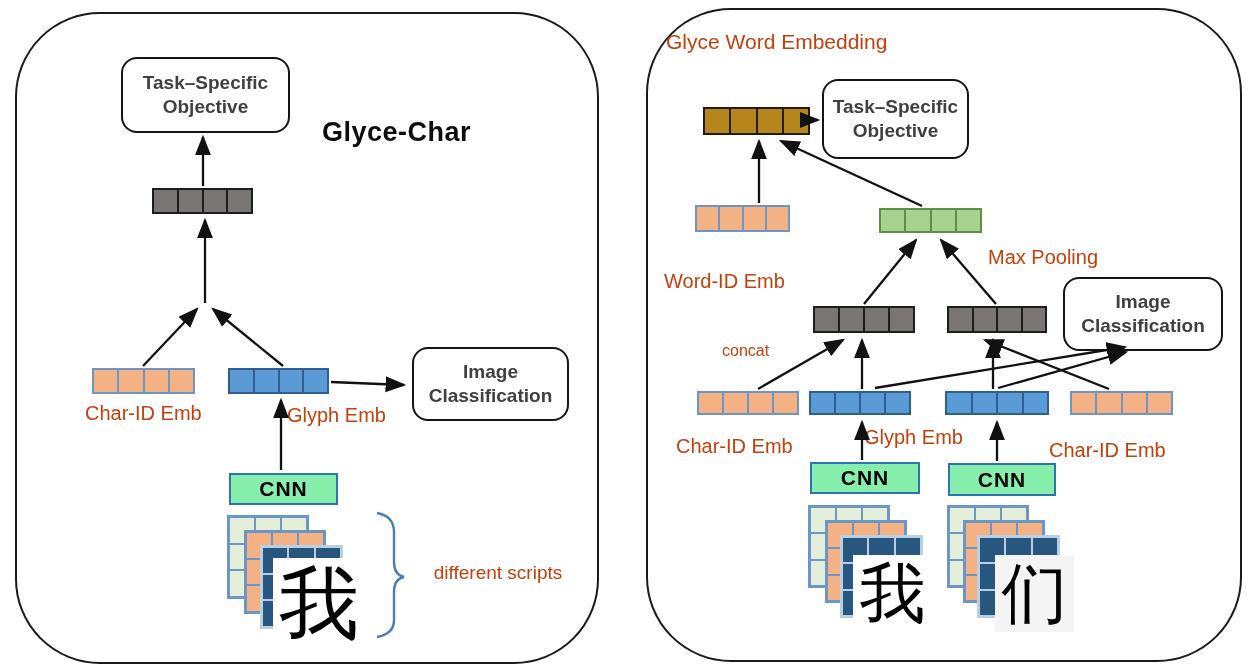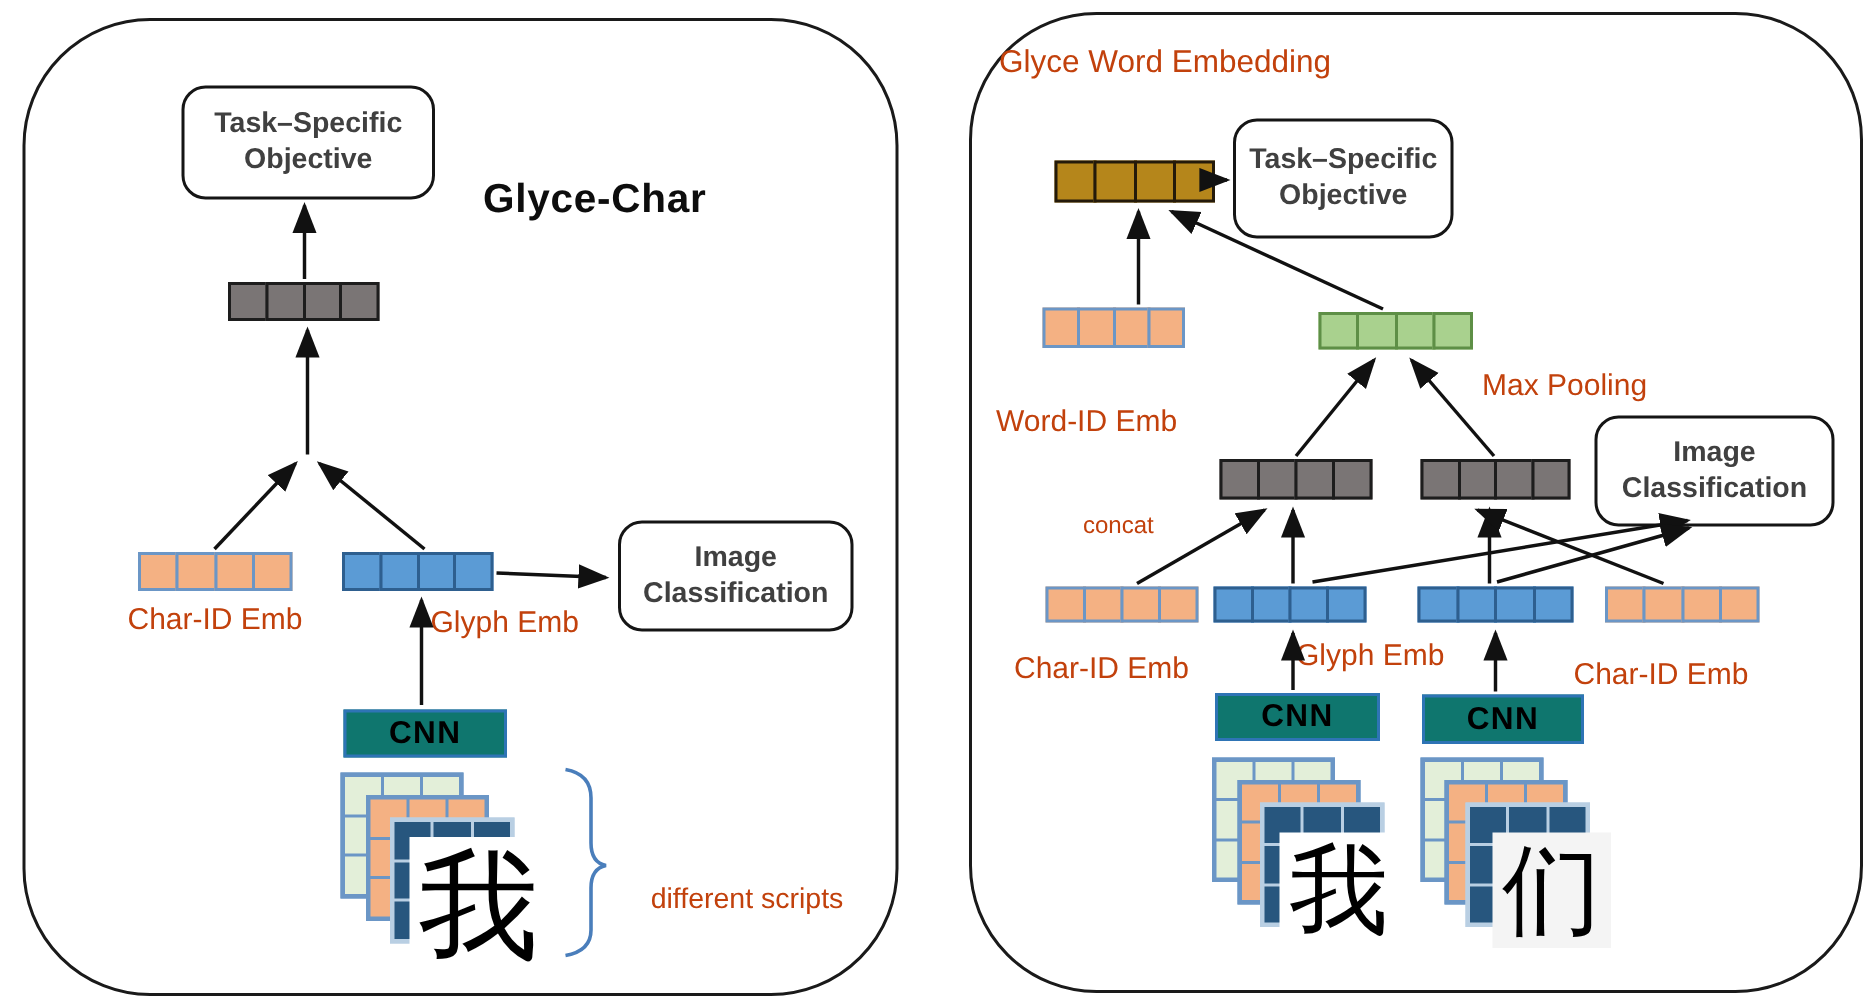--- a/index.html
+++ b/index.html
@@ -12,21 +12,21 @@
     border-radius:85px; background:#fff;
   }
   .lbl{position:absolute; font-weight:normal; white-space:nowrap; color:#c2410c;}
   .title{position:absolute; font-weight:bold; font-size:27px; letter-spacing:.5px; color:#0d0d0d;margin-top:35px;}
   .rbox{
     position:absolute; border:2px solid #151515; border-radius:16px; background:#fff;
     display:flex; align-items:center; justify-content:center; text-align:center;
     font-weight:bold; font-size:19px; line-height:1.25; color:#404040;
   }
   .cnn{
-    position:absolute; border:2px solid var(--cnn-border); background:#0f766e;
+    position:absolute; border:2px solid var(--cnn-border); background:#86efac;
     display:flex; align-items:center; justify-content:center;
     font-weight:bold; font-size:21px; letter-spacing:1px; color:#000;
   }
   
   .bar{position:absolute; display:flex;}
   .bar i{flex:1; display:block;}
   .bar i + i{margin-left:-2px;}
   .bar.orange i{background:var(--orange-fill); border:2px solid var(--orange-border);}
   .bar.blue   i{background:var(--blue-fill);   border:2px solid var(--blue-border);}
   .bar.gray   i{background:var(--gray-fill);   border:2px solid var(--gray-border);}
@@ -121,21 +121,21 @@
       <i></i>
       <i></i>
       <i></i>
       <i></i>
       <i></i>
       <i></i>
       <i></i>
     </div>
   <div class="tile" style="left:273px; top:558px; width:92px; height:92px; font-size:80px;">我</div>
 
-  <div class="lbl" style="left:428px; top:587px; width:140px; text-align:center; font-size:19px; white-space:normal; line-height:1.35;">different scripts</div>
+  <div class="lbl" style="left:428px; top:560px; width:140px; text-align:center; font-size:19px; white-space:normal; line-height:1.35;">different scripts</div>
 
   <div class="panel" style="left:646px; top:8px; width:592px; height:650px;"></div>
 
   <div class="lbl" style="left:666px; top:30px; font-size:21px;">Glyce Word Embedding</div>
 
   <div class="bar gold" style="left:703px; top:107px; width:107px; height:28px;">
       <i></i>
       <i></i>
       <i></i>
       <i></i>

